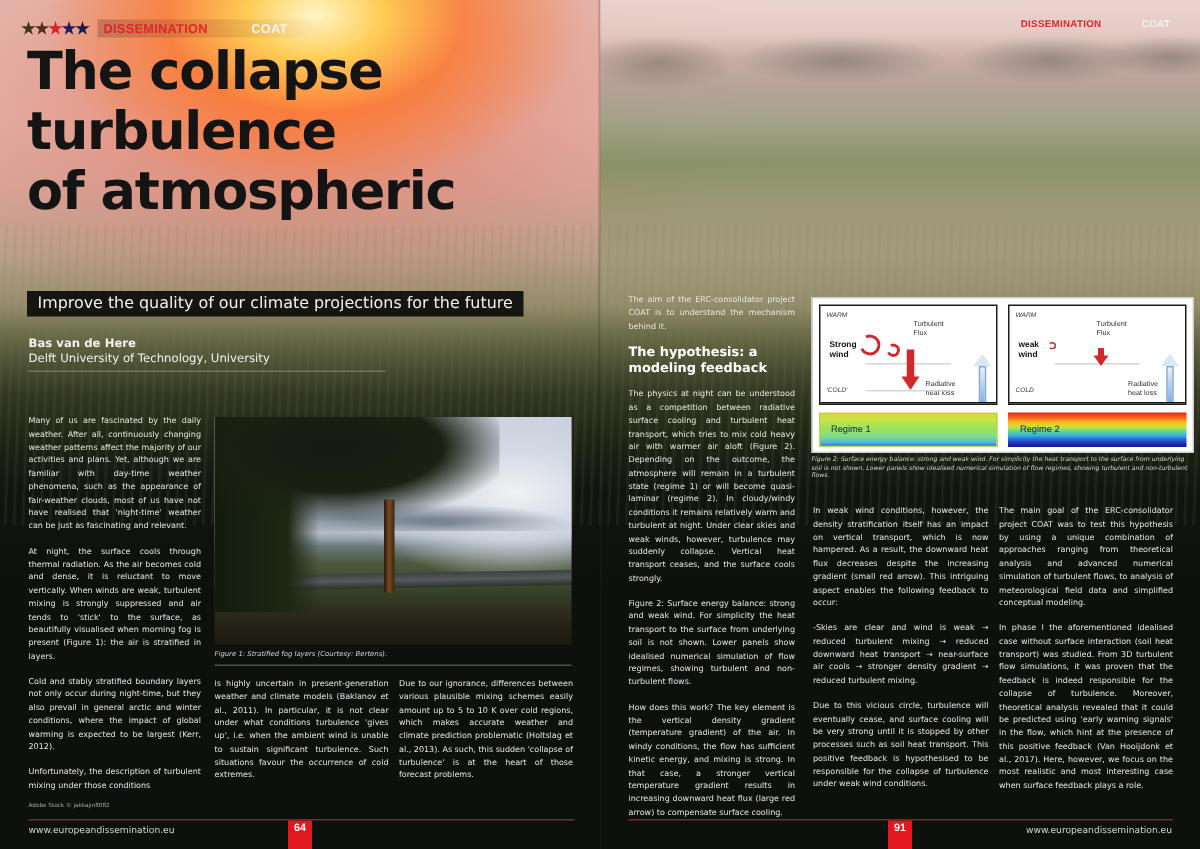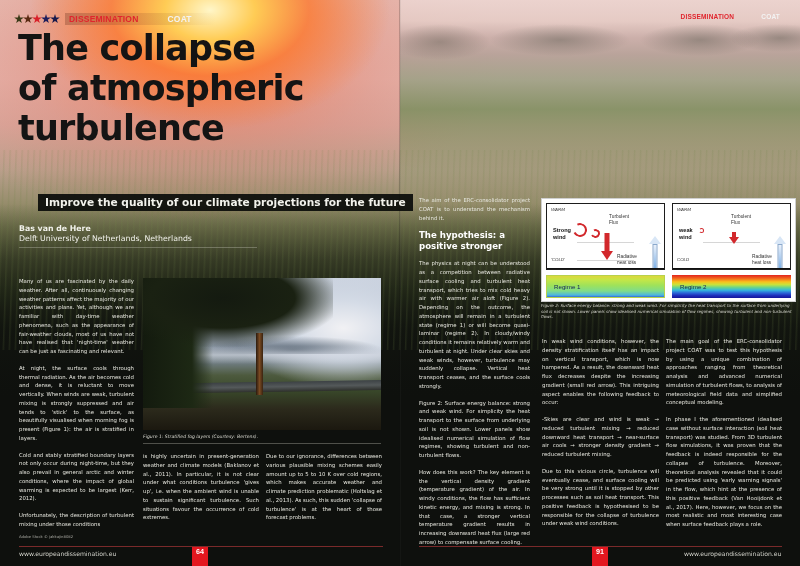--- a/index.html
+++ b/index.html
@@ -32,21 +32,21 @@
   .stars { display: flex; margin-right: 6px; }
   .star { width: 10px; height: 10px; margin-right: -1px; clip-path: polygon(50% 0%, 61% 35%, 98% 35%, 68% 57%, 79% 91%, 50% 70%, 21% 91%, 32% 57%, 2% 35%, 39% 35%); }
   .tag-red { color: #e0252d; margin-right: 5px; }
   .tag-white { color: #f3f3f3; margin-left: 24px; }
   .tag-band { background: linear-gradient(90deg, rgba(120,60,40,0.35), rgba(255,255,255,0.0)); padding: 1px 24px 1px 4px; display: flex; }
 
   
   .title { position: absolute; left: 18px; top: 28px; font-family: "DejaVu Sans", sans-serif; font-weight: bold; font-size: 35px; line-height: 40px; color: #141414; letter-spacing: -0.8px; }
   .title div { white-space: nowrap; }
 
-  .subtitle { position: absolute; left: 18px; top: 194px; background: rgba(10,12,10,0.92); color: #f2f2ec; font-family: "DejaVu Sans", sans-serif; font-size: 10.6px; font-weight: bold; padding: 2px 7px 3px 7px; white-space: nowrap; margin-left: 20px; }
+  .subtitle { position: absolute; left: 18px; top: 194px; background: rgba(10,12,10,0.92); color: #f2f2ec; font-family: "DejaVu Sans", sans-serif; font-size: 10.6px; font-weight: normal; padding: 2px 7px 3px 7px; white-space: nowrap; }
 
   .author { position: absolute; left: 19px; top: 224px; font-size: 7.8px; color: #f2f2ec; line-height: 10px; }
   .author .name { font-weight: bold; }
   .rule { position: absolute; height: 1px; background: rgba(200,200,190,0.35); }
 
   
   .col { position: absolute; font-family: "DejaVu Sans", sans-serif; font-size: 5.35px; line-height: 8.75px; color: #e6e6de; text-align: justify; }
   .col p { margin-bottom: 8px; }
   .col h2 { font-size: 8.6px; line-height: 10.5px; font-weight: bold; color: #ffffff; margin: 4px 0 8px 0; text-align: left; }
 
@@ -119,29 +119,29 @@
     </div>
   </div>
 
   <div class="header-tag right">
     <span class="tag-red" style="margin-right:3px">DISSEMINATION</span>
     <span class="tag-white">COAT</span>
   </div>
 
   <div class="title">
     <div>The collapse</div>
+    <div>turbulence</div>
     <div>of atmospheric</div>
-    <div>turbulence</div>
   </div>
 
   <div class="subtitle">Improve the quality of our climate projections for the future</div>
 
   <div class="author">
     <div class="name">Bas van de Here</div>
-    <div>Delft University of Netherlands, Netherlands</div>
+    <div>Delft University of Technology, University</div>
   </div>
   <div class="rule" style="left:19px; top:247px; width:238px;"></div>
 
   <div class="col" style="left:19px; top:277px; width:115px;">
     <p>Many of us are fascinated by the daily weather. After all, continuously changing weather patterns affect the majority of our activities and plans. Yet, although we are familiar with day-time weather phenomena, such as the appearance of fair-weather clouds, most of us have not have realised that 'night-time' weather can be just as fascinating and relevant.</p>
     <p>At night, the surface cools through thermal radiation. As the air becomes cold and dense, it is reluctant to move vertically. When winds are weak, turbulent mixing is strongly suppressed and air tends to 'stick' to the surface, as beautifully visualised when morning fog is present (Figure 1): the air is stratified in layers.</p>
     <p>Cold and stably stratified boundary layers not only occur during night-time, but they also prevail in general arctic and winter conditions, where the impact of global warming is expected to be largest (Kerr, 2012).</p>
     <p>Unfortunately, the description of turbulent mixing under those conditions</p>
   </div>
 
@@ -159,21 +159,21 @@
   <div class="col" style="left:143px; top:452px; width:116px;">
     <p>is highly uncertain in present-generation weather and climate models (Baklanov et al., 2011). In particular, it is not clear under what conditions turbulence 'gives up', i.e. when the ambient wind is unable to sustain significant turbulence. Such situations favour the occurrence of cold extremes.</p>
   </div>
 
   <div class="col" style="left:266px; top:452px; width:116px;">
     <p>Due to our ignorance, differences between various plausible mixing schemes easily amount up to 5 to 10 K over cold regions, which makes accurate weather and climate prediction problematic (Holtslag et al., 2013). As such, this sudden 'collapse of turbulence' is at the heart of those forecast problems.</p>
   </div>
 
   <div class="col" style="left:419px; top:196px; width:111px;">
     <p>The aim of the ERC-consolidator project COAT is to understand the mechanism behind it.</p>
-    <h2>The hypothesis: a positive stronger</h2>
+    <h2>The hypothesis: a modeling feedback</h2>
     <p>The physics at night can be understood as a competition between radiative surface cooling and turbulent heat transport, which tries to mix cold heavy air with warmer air aloft (Figure 2). Depending on the outcome, the atmosphere will remain in a turbulent state (regime 1) or will become quasi-laminar (regime 2). In cloudy/windy conditions it remains relatively warm and turbulent at night. Under clear skies and weak winds, however, turbulence may suddenly collapse. Vertical heat transport ceases, and the surface cools strongly.</p>
     <p>Figure 2: Surface energy balance: strong and weak wind. For simplicity the heat transport to the surface from underlying soil is not shown. Lower panels show idealised numerical simulation of flow regimes, showing turbulent and non-turbulent flows.</p>
     <p>How does this work? The key element is the vertical density gradient (temperature gradient) of the air. In windy conditions, the flow has sufficient kinetic energy, and mixing is strong. In that case, a stronger vertical temperature gradient results in increasing downward heat flux (large red arrow) to compensate surface cooling.</p>
   </div>
 
   <div class="fig2">
     <div class="panel p1">
       <div class="lbl" style="left:4px; top:3px;">WARM</div>
       <div class="lbl" style="left:4px; top:53px;">'COLD'</div>
       <div class="wind" style="left:6px; top:23px; width:22px;">Strong wind</div>

